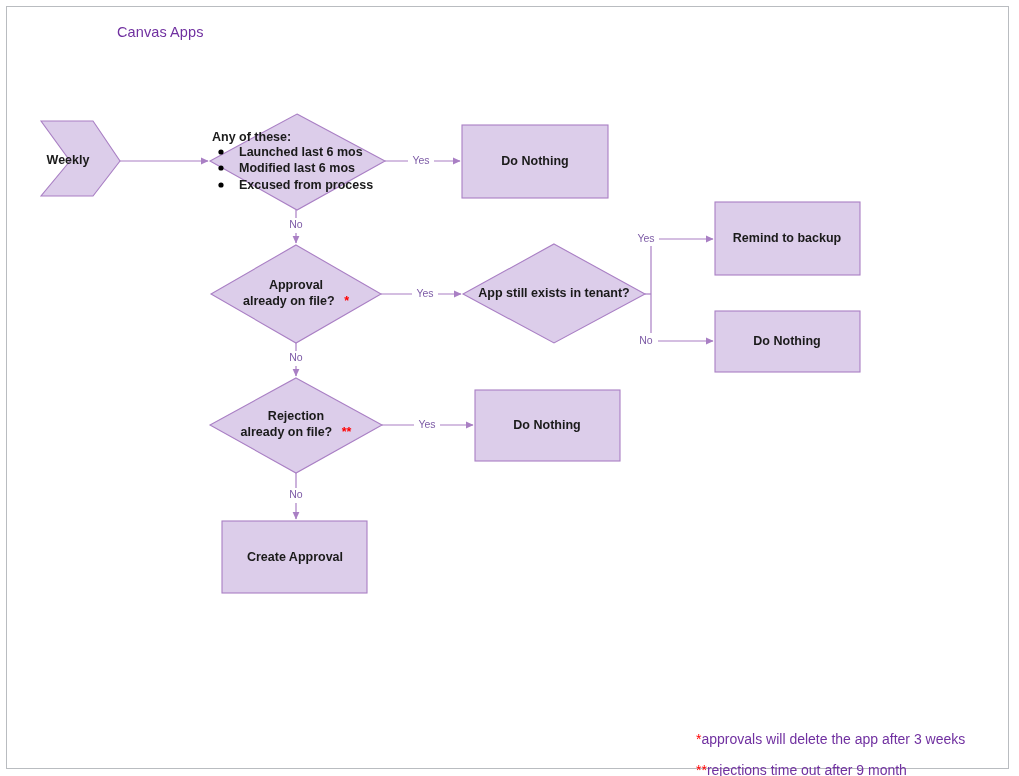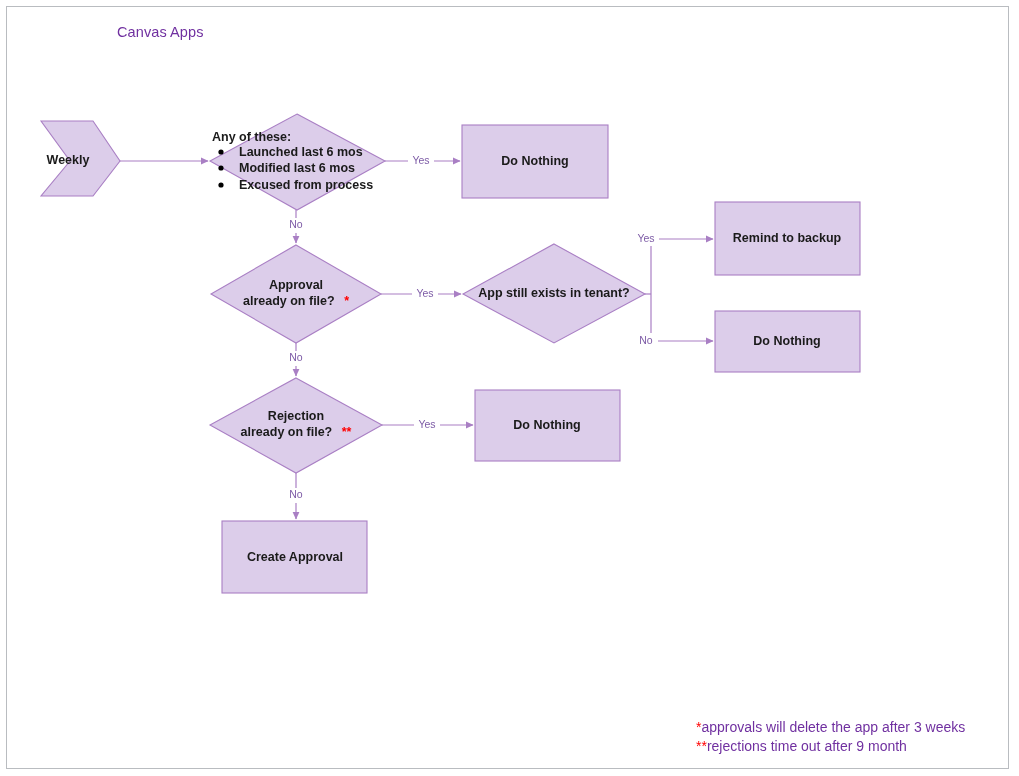--- a/index.html
+++ b/index.html
@@ -93,21 +93,21 @@
     top: 718px;
     font-family: "Liberation Sans", sans-serif;
     font-size: 14px;
     color: #7030A0;
     line-height: 19px;
     white-space: nowrap;
   }
   #footnotes .fn-star {
     color: #FF0000;
   }
-  .fn-line { display: block; }
+  .fn-line { display: block; margin-top: 12px; }
 </style>
 </head>
 <body>
 
 <div id="canvas-frame">
 
   <div id="canvas-border"></div>
 
   <div id="diagram-title">Canvas Apps</div>
 

